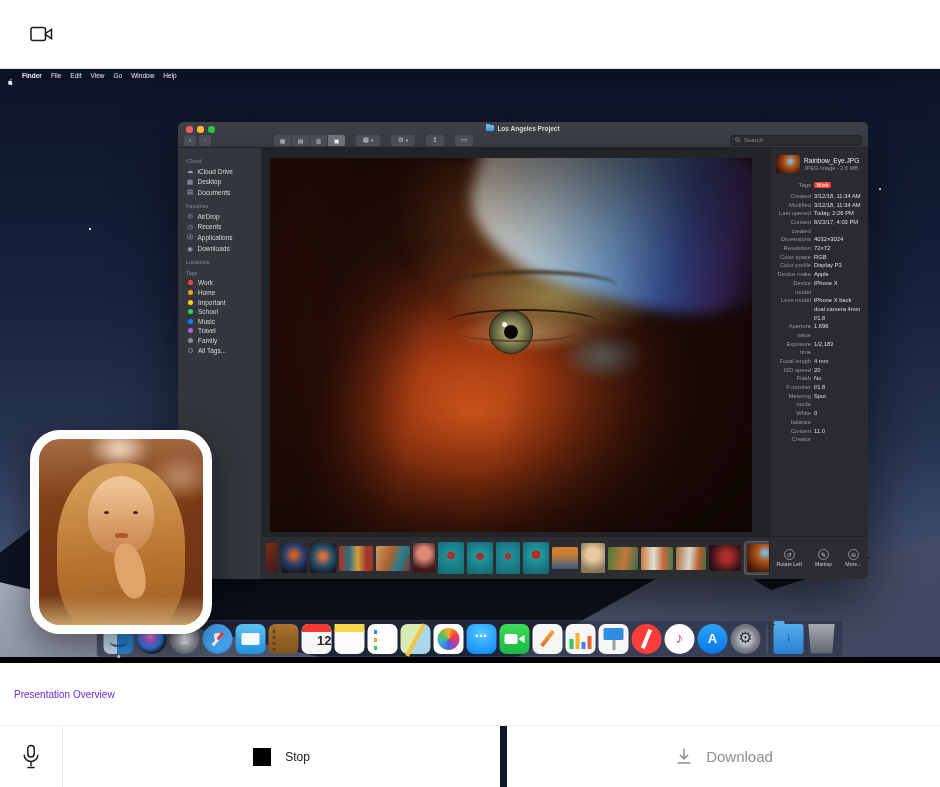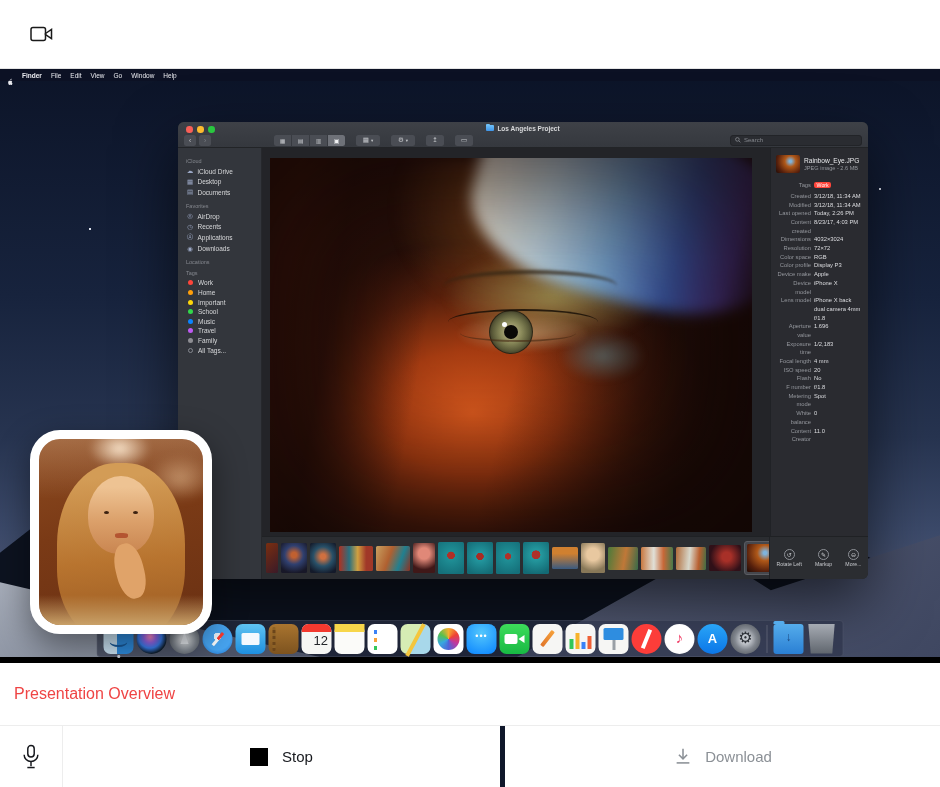--- a/index.html
+++ b/index.html
@@ -145,21 +145,21 @@
   .di-launchpad { border-radius:50%; background:radial-gradient(circle,#d6dade 18%,#868d96 55%,#3c4148 100%); }
   .di-launchpad::after { content:""; position:absolute; left:11px; top:8px; border-left:4px solid transparent; border-right:4px solid transparent; border-bottom:12px solid #e9edf2; }
   .di-safari { border-radius:50%; background:radial-gradient(circle at 50% 42%,#eef7ff 0 16%,#47a5f2 17% 58%,#1468c8 100%); }
   .di-safari::after { content:""; position:absolute; left:14px; top:7px; width:2.5px; height:16px; background:linear-gradient(#ff3b30 50%,#fff 50%); transform:rotate(40deg); }
   .di-mail { background:linear-gradient(#5fc3f2,#1e8fe0); }
   .di-mail::after { content:""; position:absolute; left:6px; top:9px; width:18px; height:12px; background:#f4f9fe; border-radius:1.5px; }
   .di-contacts { background:linear-gradient(#a9742f,#7d531f); }
   .di-contacts::after { content:""; position:absolute; left:4px; top:3px; bottom:3px; width:3px; background:repeating-linear-gradient(#8d6226 0 3px,#6b451a 3px 6px); border-radius:1px; }
   .di-calendar { background:#f6f6f4; overflow:hidden; }
   .di-calendar::before { content:""; position:absolute; left:0; top:0; right:0; height:8px; background:#f3392f; }
-  .di-calendar .cal-day { position:absolute; left:12px; right:0; top:9px; text-align:left; font-size:13px; font-weight:normal; color:#23252a; }
+  .di-calendar .cal-day { position:absolute; left:12px; right:0; top:9px; text-align:right; font-size:13px; font-weight:bold; color:#23252a; }
   .di-notes { background:linear-gradient(#fbfbf9 0 100%); }
   .di-notes::before { content:""; position:absolute; left:0; top:0; right:0; height:8px; background:#f7d64a; }
   .di-reminders { background:#fff; }
   .di-reminders::after { content:""; position:absolute; left:6px; top:6px; width:4px; height:20px;
     background:radial-gradient(circle 2px at 2px 2px,#3a82f7 95%,transparent),radial-gradient(circle 2px at 2px 10px,#f7a23a 95%,transparent),radial-gradient(circle 2px at 2px 18px,#34c759 95%,transparent); background-repeat:no-repeat; }
   .di-maps { background:linear-gradient(115deg,#d6ecb4 0 52%,#a8d8ea 52%); }
   .di-maps::after { content:""; position:absolute; left:13px; top:-2px; width:4px; height:36px; background:#f4c63d; transform:rotate(28deg); }
   .di-photos { background:#fff; }
   .di-photos::after { content:""; position:absolute; left:4px; top:4px; width:22px; height:22px; border-radius:50%;
     background:conic-gradient(#f5af2f,#ef4136,#c0399f,#4f64d8,#37a8e0,#56c14e,#f5af2f); filter:blur(.6px); }
@@ -186,27 +186,27 @@
   .di-settings { border-radius:50%; background:radial-gradient(circle,#c2c6cc 0 22%,#82878f 50%,#41464d 100%); }
   .di-settings::after { content:"⚙"; position:absolute; left:0; right:0; top:4px; text-align:center; font-size:16px; color:#2e3238; }
   .di-downloads { border-radius:3px; background:linear-gradient(#55aceb,#2a7fd4); }
   .di-downloads::before { content:""; position:absolute; left:0; top:-2.5px; width:11px; height:3px; background:#55aceb; border-radius:1.5px 1.5px 0 0; }
   .di-downloads::after { content:"↓"; position:absolute; left:0; right:0; top:6px; text-align:center; font-size:12px; color:rgba(20,60,110,.85); }
   .di-trash { border-radius:2px 2px 4px 4px; background:linear-gradient(#a6abb3,#5f656d); clip-path:polygon(6% 0,94% 0,86% 100%,14% 100%); }
 
   
   .bottom-panel { position:absolute; left:0; top:663px; width:940px; height:124px; background:#fff; }
   .overview-row { height:63px; display:flex; align-items:center; padding-left:14px; border-bottom:1px solid #ededed; }
-  .overview-title { font-size:16px; color:#ef4444; }
+  .overview-title { font-size:10px; color:#6d28d9; }
   .controls { height:61px; display:flex; }
   .mic-cell { width:62px; display:flex; align-items:center; justify-content:center; flex:none; }
   .stop-cell { width:438px; display:flex; align-items:center; justify-content:center; gap:14px; border-left:1px solid #ededed; flex:none; }
   .stop-square { width:18px; height:18px; background:#000; }
-  .stop-label { font-size:15px; color:#16181d; }
-  .download-cell { flex:1; display:flex; align-items:center; justify-content:center; gap:12px; border-left:5px solid #0f172a; }
+  .stop-label { font-size:12px; color:#16181d; }
+  .download-cell { flex:1; display:flex; align-items:center; justify-content:center; gap:12px; border-left:7px solid #0f172a; }
   .download-label { font-size:15px; color:#8b9096; }
 </style>
 </head>
 <body>
 
 <div class="app-header">
   <span class="cam-icon">
     <svg width="24" height="18" viewBox="0 0 24 18" fill="none" stroke="#1a1a1a" stroke-width="1.5">
       <rect x="1" y="2.5" width="14.5" height="13" rx="2"></rect>
       <path d="M15.5 8.5 L21.5 4.5 V13.5 L15.5 9.5 Z"></path>

